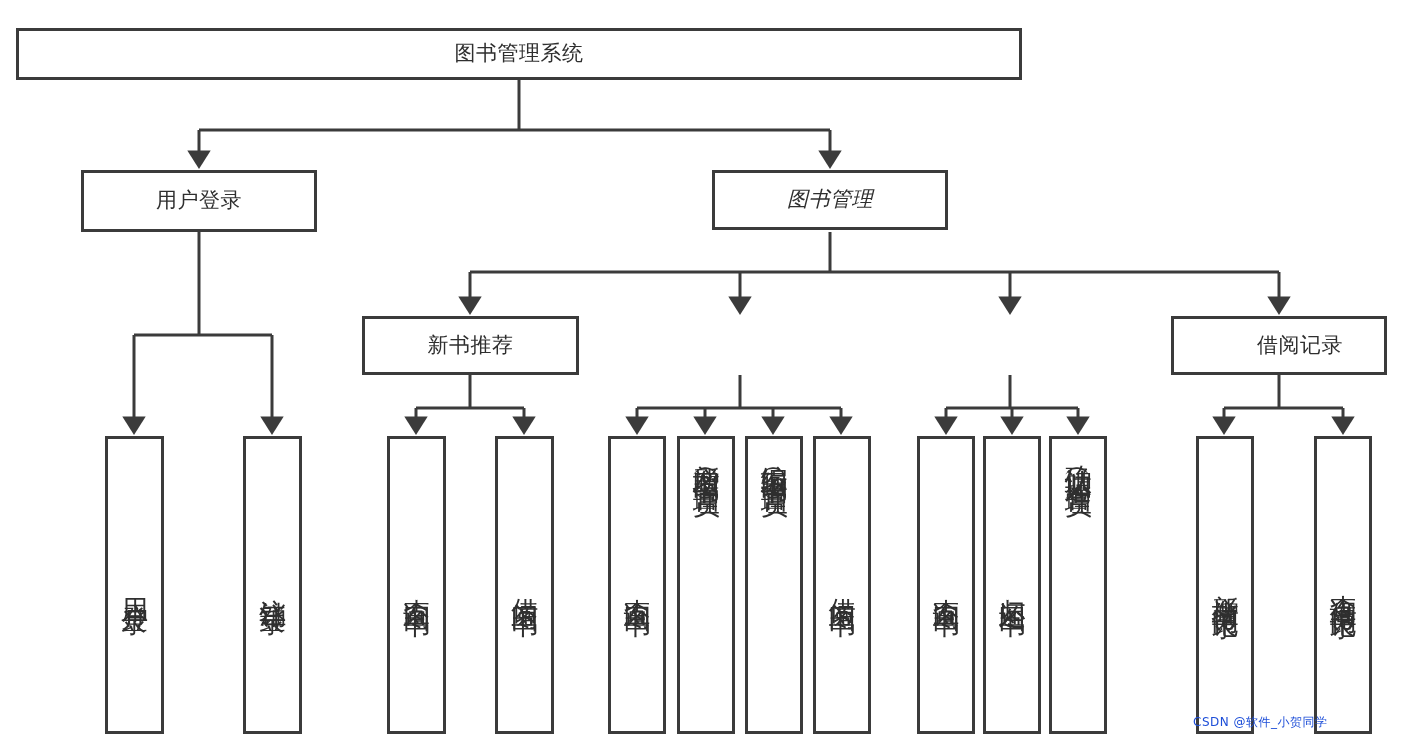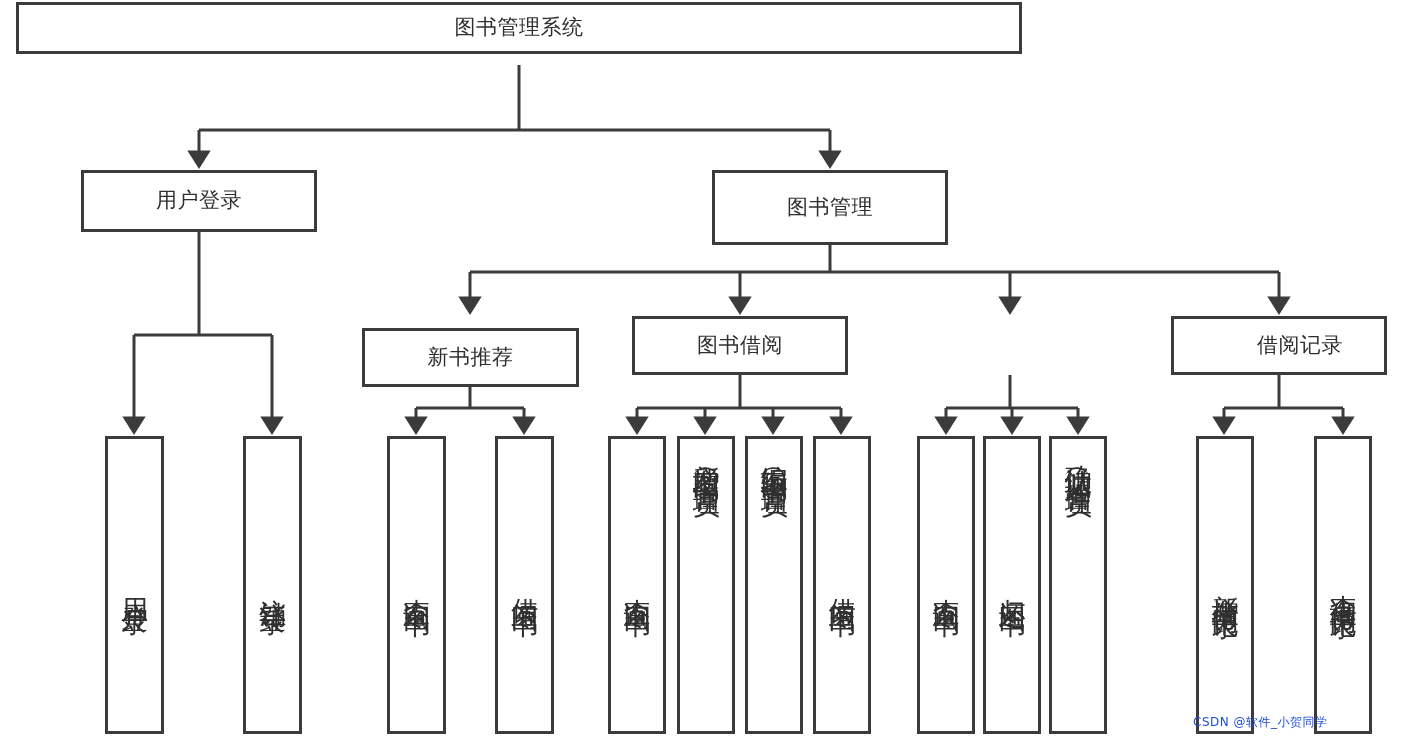--- a/index.html
+++ b/index.html
@@ -121,36 +121,33 @@
       <path d="M1012,408 L1012,426" marker-end="url(#arrowhead)"></path>
       <path d="M1078,408 L1078,426" marker-end="url(#arrowhead)"></path>
 
       <path d="M1279,375 L1279,408"></path>
       <path d="M1224,408 L1343,408"></path>
       <path d="M1224,408 L1224,426" marker-end="url(#arrowhead)"></path>
       <path d="M1343,408 L1343,426" marker-end="url(#arrowhead)"></path>
     </g>
   </svg>
 
-  <div class="node horiz" style="left:16px; top:2px; width:1006px; height:52px;">
+  <div class="node horiz" style="left:16px; top:28px; width:1006px; height:52px;">
     <span class="node-label">图书管理系统</span>
   </div>
 
   <div class="node horiz" style="left:81px; top:170px; width:236px; height:62px;">
     <span class="node-label">用户登录</span>
   </div>
-  <div class="node horiz" style="left:712px; top:170px; width:236px; height:75px;">
+  <div class="node horiz" style="left:712px; top:170px; width:236px; height:60px;font-style:italic;">
     <span class="node-label">图书管理</span>
   </div>
 
-  <div class="node horiz" style="left:362px; top:328px; width:217px; height:59px;">
+  <div class="node horiz" style="left:362px; top:316px; width:217px; height:59px;">
     <span class="node-label">新书推荐</span>
-  </div>
-  <div class="node horiz" style="left:632px; top:316px; width:216px; height:59px;">
-    <span class="node-label">图书借阅</span>
   </div>
   <div class="node horiz" style="left:1171px; top:316px; width:216px; height:59px;padding-left:42px;">
     <span class="node-label">借阅记录</span>
   </div>
 
   <div class="node vert centered" style="left:105px; top:436px; width:59px; height:298px;">
     <span class="node-label">用户登录</span>
   </div>
   <div class="node vert centered" style="left:243px; top:436px; width:59px; height:298px;">
     <span class="node-label">注销登录</span>

